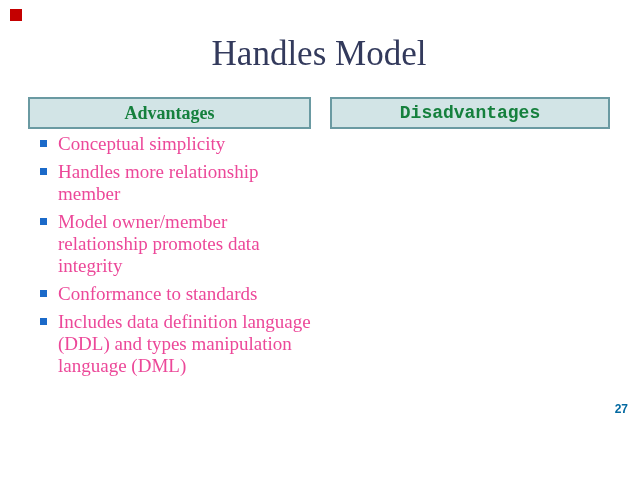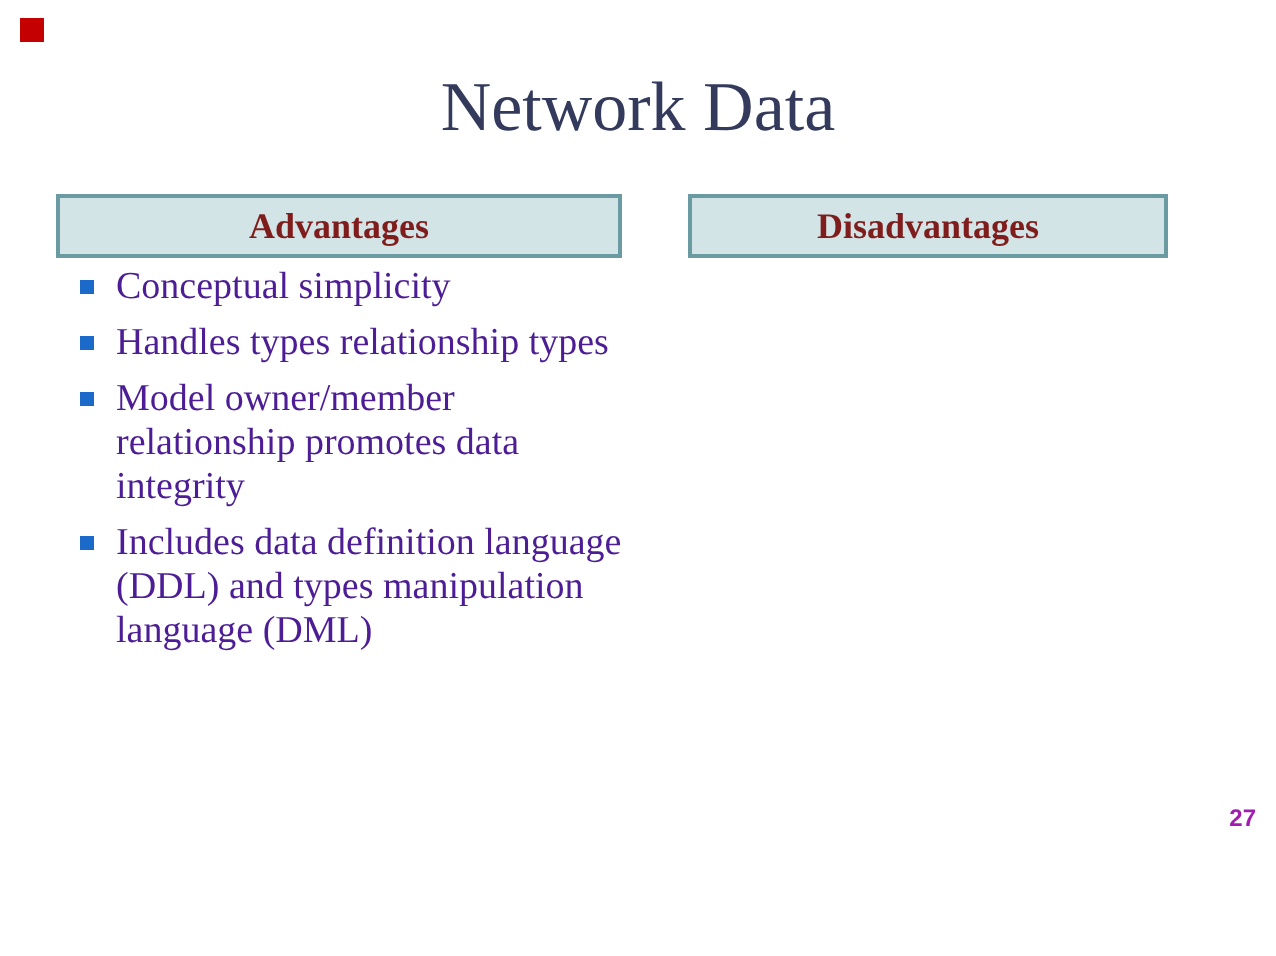--- a/index.html
+++ b/index.html
@@ -38,34 +38,34 @@
   .header-box {
     position: absolute;
     top: 97px;
     height: 32px;
     box-sizing: border-box;
     background: #d2e4e6;
     border: 2px solid #6a9aa2;
     text-align: center;
     font-size: 18px;
     font-weight: bold;
-    color: #7f1d1d;
+    color: #15803d;
     line-height: 28px;
   }
   #adv-box  { left: 28px;  width: 283px; }
-  #dis-box  { left: 344px; width: 240px; }
+  #dis-box  { left: 330px; width: 280px; font-family: Liberation Mono, monospace; }
   ul.bullets {
     position: absolute;
     top: 133px;
     margin: 0;
     padding: 0;
     list-style: none;
     font-size: 19px;
     line-height: 22px;
-    color: #4c1d95;
+    color: #ec4899;
   }
   #adv-list { left: 28px;  width: 290px; }
   #dis-list { left: 330px; width: 278px; }
   ul.bullets li {
     position: relative;
     padding-left: 30px;
     margin: 0 0 6px 0;
   }
   #dis-list li { padding-left: 28px; }
   .bullet-sq {
@@ -77,55 +77,59 @@
     background: #1b6ac9;
   }
   #dis-list .bullet-sq { left: 15px; }
   .page-number {
     position: absolute;
     top: 402px;
     right: 10px;
     font-family: "Liberation Sans", sans-serif;
     font-size: 12px;
     font-weight: bold;
-    color: #a21caf;
+    color: #0369a1;
   }
 </style>
 </head>
 <body>
 
 <div id="slide">
 
   <div class="red-marker"></div>
 
-  <h1 class="slide-title">Network Data</h1>
+  <h1 class="slide-title">Handles Model</h1>
 
   <div class="header-box" id="adv-box">
     <span>Advantages</span>
   </div>
 
   <div class="header-box" id="dis-box">
     <span>Disadvantages</span>
   </div>
 
   <ul class="bullets" id="adv-list">
     <li>
       <span class="bullet-sq"></span>
       <span>Conceptual simplicity</span>
     </li>
     <li>
       <span class="bullet-sq"></span>
-      <span>Handles types relationship types</span>
+      <span>Handles more relationship member</span>
     </li>
     <li>
       <span class="bullet-sq"></span>
     </li>
     <li>
       <span class="bullet-sq"></span>
       <span>Model owner/member relationship promotes data integrity</span>
+    </li>
+    <li>
+      <span class="bullet-sq"></span>
+      <span>Conformance to standards</span>
     </li>
     <li>
       <span class="bullet-sq"></span>
       <span>Includes data definition language (DDL) and types manipulation language (DML)</span>
     </li>
   </ul>
 
   <ul class="bullets" id="dis-list">
   </ul>
 

